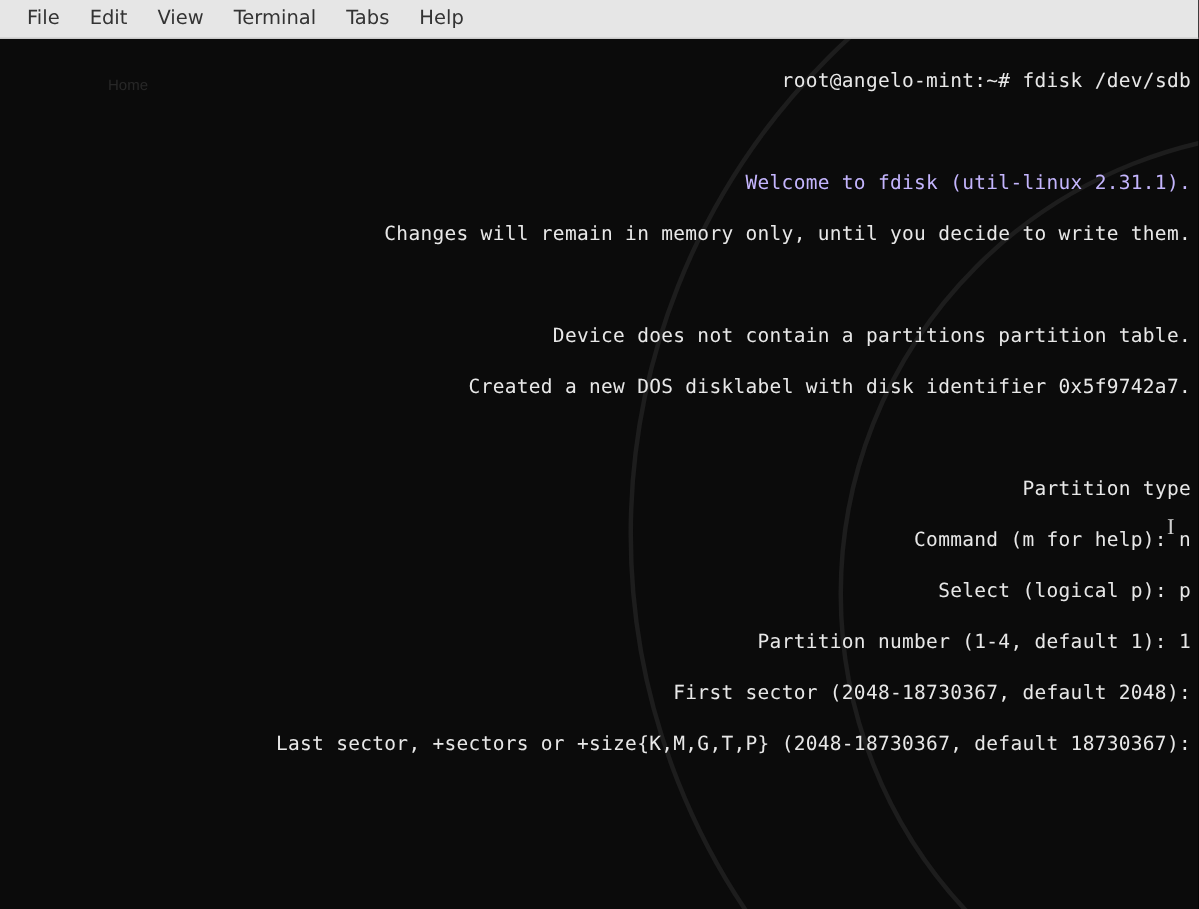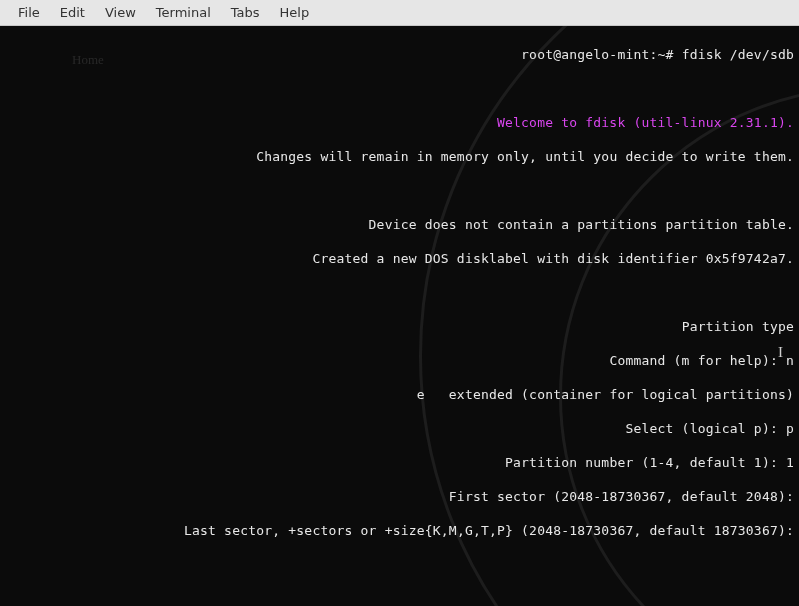--- a/index.html
+++ b/index.html
@@ -33,22 +33,22 @@
     width: 100%;
     height: calc(100% - 26px);
     background: #0b0b0b;
     overflow: hidden;
   }
   
   .ghost-home {
     position: absolute;
     top: 26px;
     left: 72px;
-    font-family: Liberation Serif, serif;
-    font-size: 13px;
+    font-family: Liberation Sans, sans-serif;
+    font-size: 10px;
     color: #4a4a4a;
     opacity: 0.45;
     pointer-events: none;
   }
   
   .arc1, .arc2 {
     position: absolute;
     border: 3px solid #1d1d1d;
     border-radius: 50%;
     pointer-events: none;
@@ -63,21 +63,21 @@
   }
   .terminal {
     position: relative;
     padding: 3px 5px;
     color: #e8e8e8;
     line-height: 17px;
     white-space: pre;
     letter-spacing: 0.2px;
   }
   .line { display: block; min-height: 17px; text-align: right; }
-  .green { color: #d946ef; }
+  .green { color: #c4b5fd; }
   .prompt-user { color: #e8e8e8; }
   .text-cursor-indicator {
     position: absolute;
     right: 16px;
     top: 318px;
     color: #cfcfcf;
     font-family: serif;
     font-size: 15px;
     pointer-events: none;
   }
@@ -103,21 +103,20 @@
 <span class="line"><span class="prompt-user">root@angelo-mint:~# </span><span>fdisk /dev/sdb</span></span>
 <span class="line"></span>
 <span class="line green">Welcome to fdisk (util-linux 2.31.1).</span>
 <span class="line">Changes will remain in memory only, until you decide to write them.</span>
 <span class="line"></span>
 <span class="line">Device does not contain a partitions partition table.</span>
 <span class="line">Created a new DOS disklabel with disk identifier 0x5f9742a7.</span>
 <span class="line"></span>
 <span class="line">Partition type</span>
 <span class="line">Command (m for help): n</span>
-<span class="line">   e   extended (container for logical partitions)</span>
 <span class="line">Select (logical p): p</span>
 <span class="line">Partition number (1-4, default 1): 1</span>
 <span class="line">First sector (2048-18730367, default 2048):</span>
 <span class="line">Last sector, +sectors or +size{K,M,G,T,P} (2048-18730367, default 18730367):</span>
 
 
 
 
 
 

